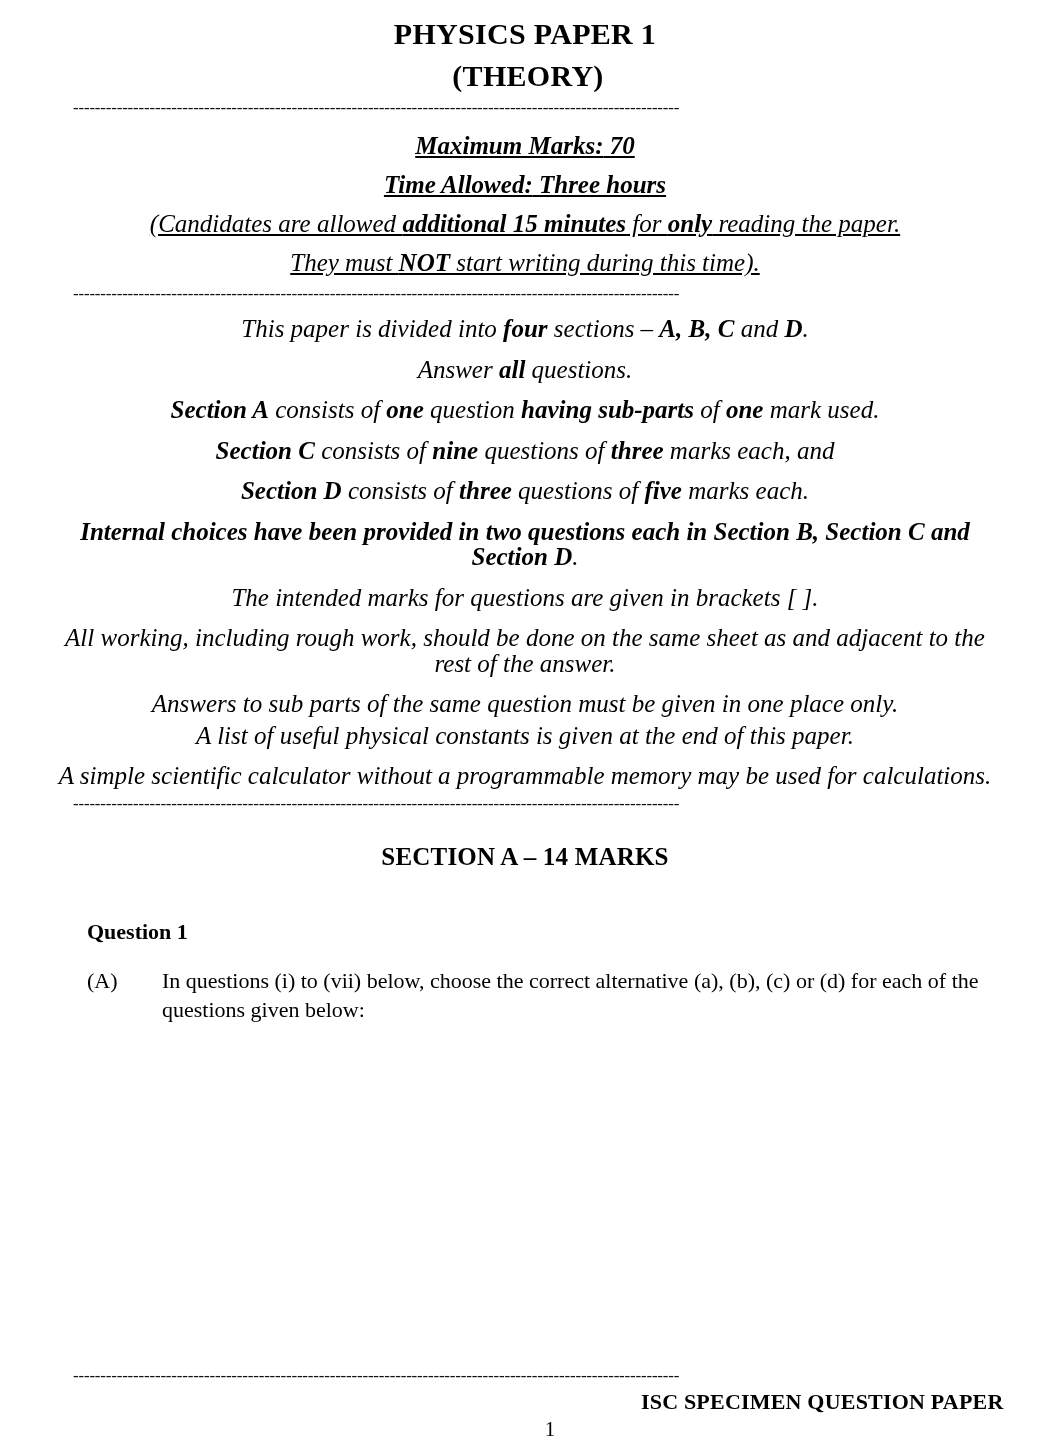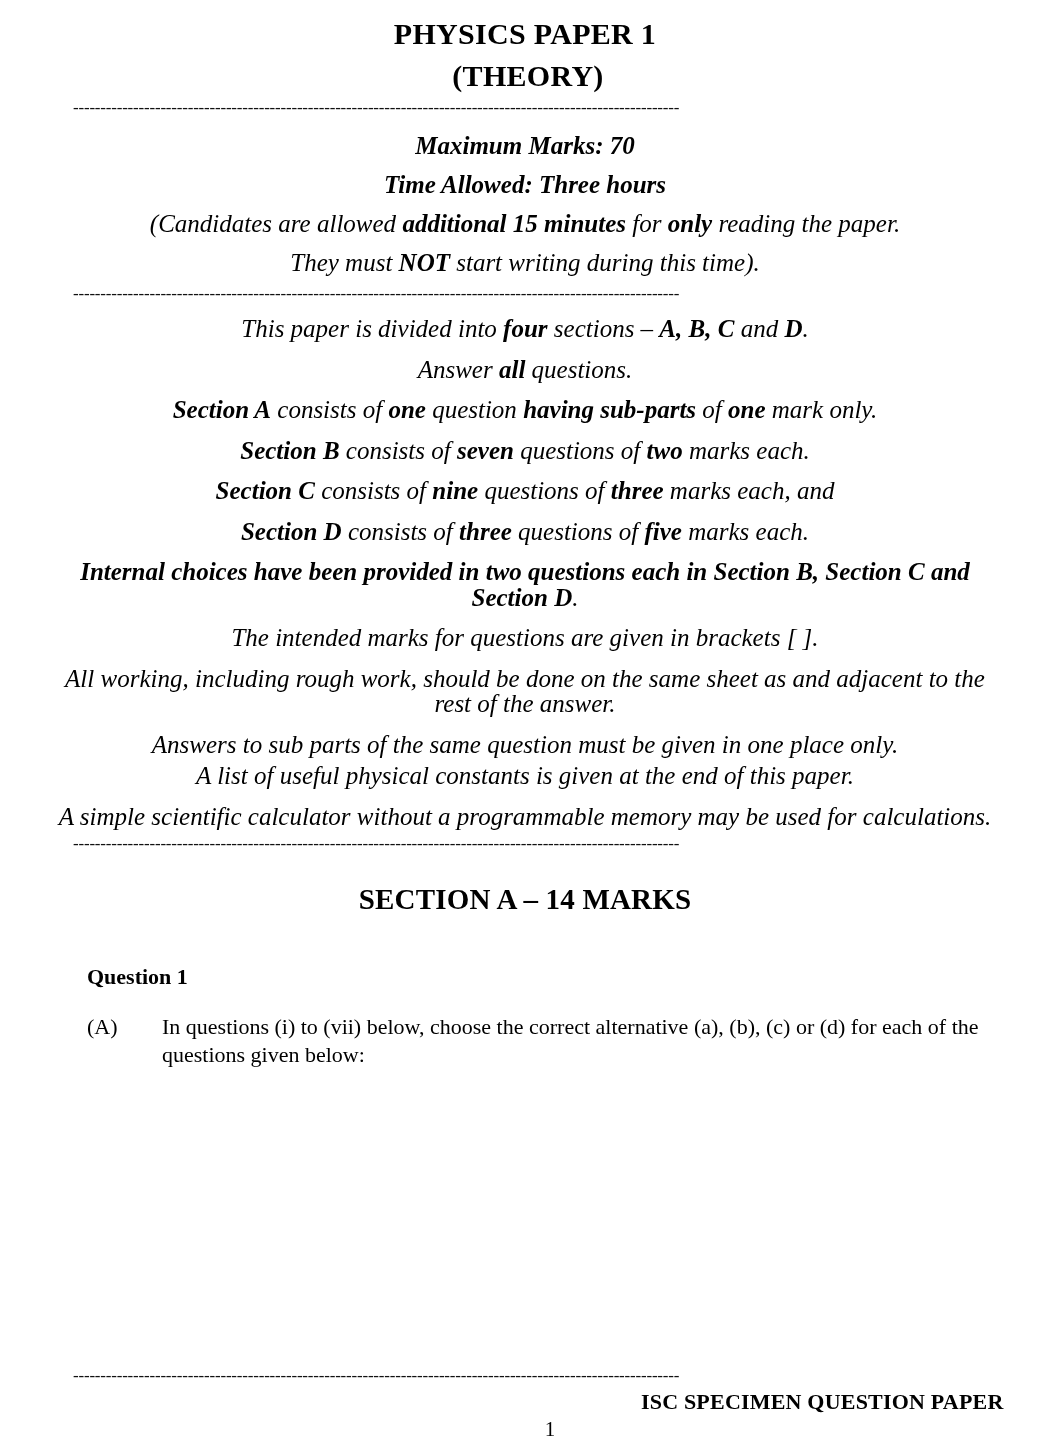--- a/index.html
+++ b/index.html
@@ -57,20 +57,21 @@
   .rule-2 { margin: 14px 0 0 33px; width: 982px; }
   .rule-3 { margin: 10px 0 0 33px; width: 982px; }
   .rule-4 { margin: 0; width: 982px; }
 
   
   .meta {
     text-align: center;
     font-style: italic;
     font-size: 25px;
     line-height: 1.00;
+    text-decoration: underline;
   }
   .meta-strong {
     font-weight: bold;
   }
   .meta-line {
     margin-top: 14px;
   }
   .meta-line.first { margin-top: 18px; }
 
   
@@ -85,21 +86,21 @@
     margin-top: 15px;
   }
   .ins.tight { margin-top: 6px; }
   .ins.first { margin-top: 15px; }
   .ins b { font-weight: bold; }
 
   
   .section-heading {
     text-align: center;
     font-weight: bold;
-    font-size: 29px;
+    font-size: 25px;
     margin-top: 32px;
     letter-spacing: 0.2px;
   }
 
   
   .question-block {
     margin-top: 48px;
     padding-left: 47px;
   }
   .question-label {
@@ -182,26 +183,23 @@
 
     <div class="ins first">
       <span>This paper is divided into </span><b>four</b><span> sections – </span><b>A, B, C</b><span> and </span><b>D</b><span>.</span>
     </div>
 
     <div class="ins">
       <span>Answer </span><b>all</b><span> questions.</span>
     </div>
 
     <div class="ins">
-      <b>Section A</b><span> consists of </span><b>one</b><span> question </span><b>having sub-parts</b><span> of </span><b>one</b><span> mark only.</span>
-    </div>
-
-    <div class="ins">
-      <b>Section B</b><span> consists of </span><b>seven</b><span> questions of </span><b>two</b><span> marks each.</span>
-    </div>
+      <b>Section A</b><span> consists of </span><b>one</b><span> question </span><b>having sub-parts</b><span> of </span><b>one</b><span> mark used.</span>
+    </div>
+
 
     <div class="ins">
       <b>Section C</b><span> consists of </span><b>nine</b><span> questions of </span><b>three</b><span> marks each, and</span>
     </div>
 
     <div class="ins">
       <b>Section D</b><span> consists of </span><b>three</b><span> questions of </span><b>five</b><span> marks each.</span>
     </div>
 
     <div class="ins">

